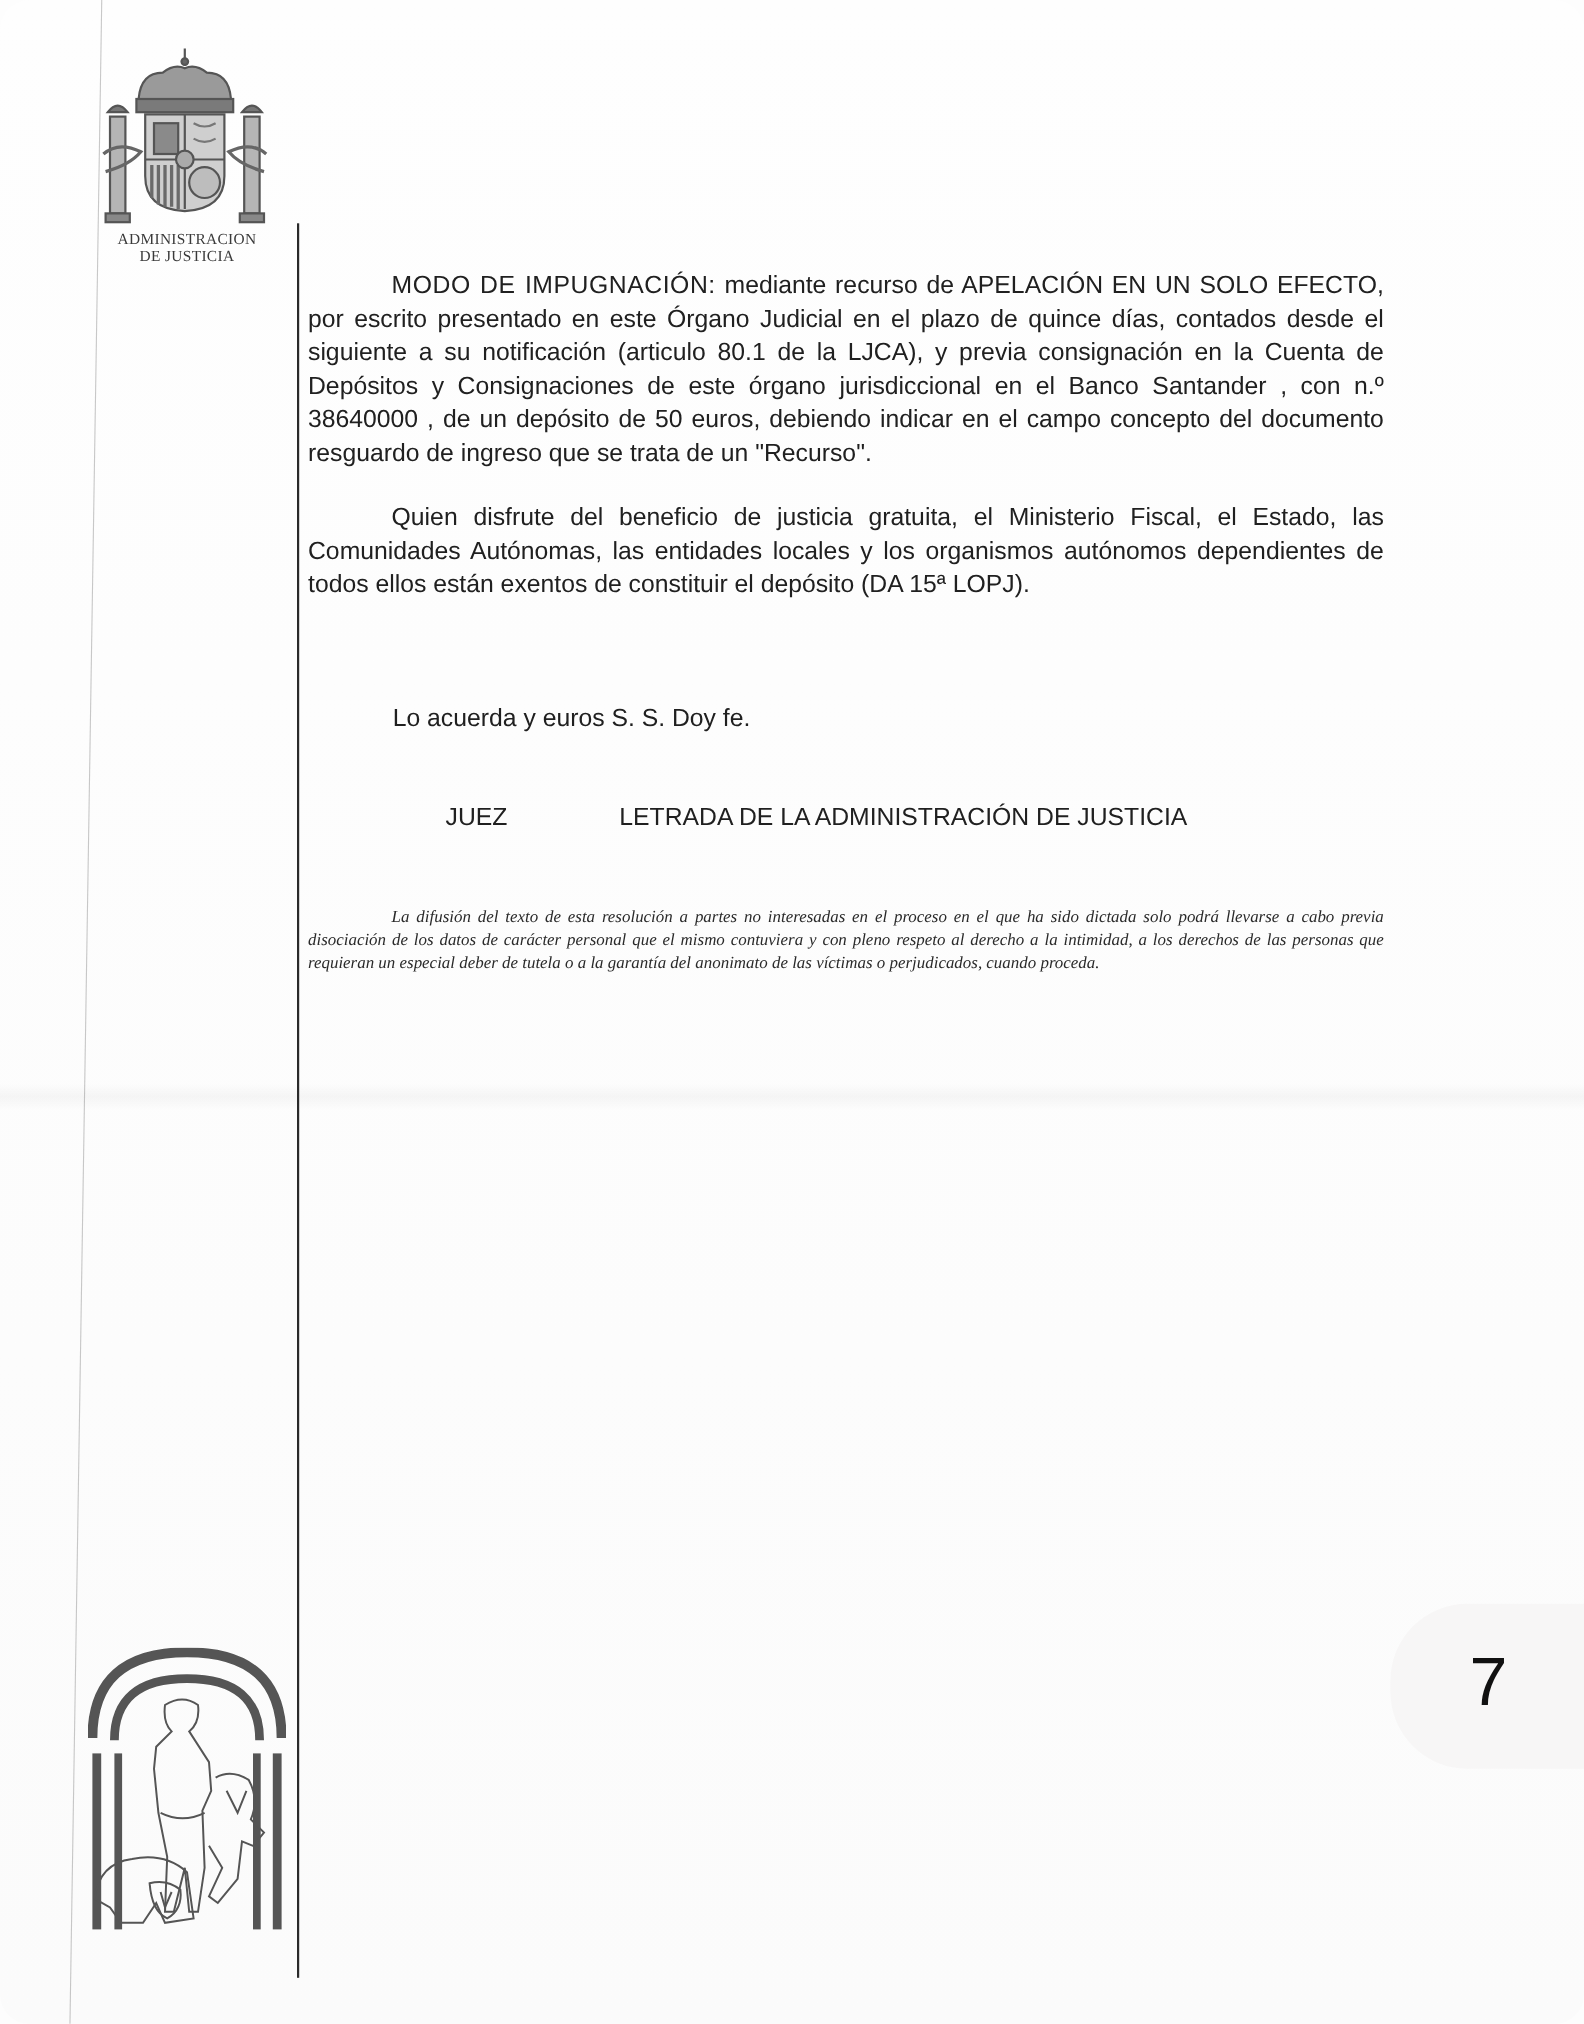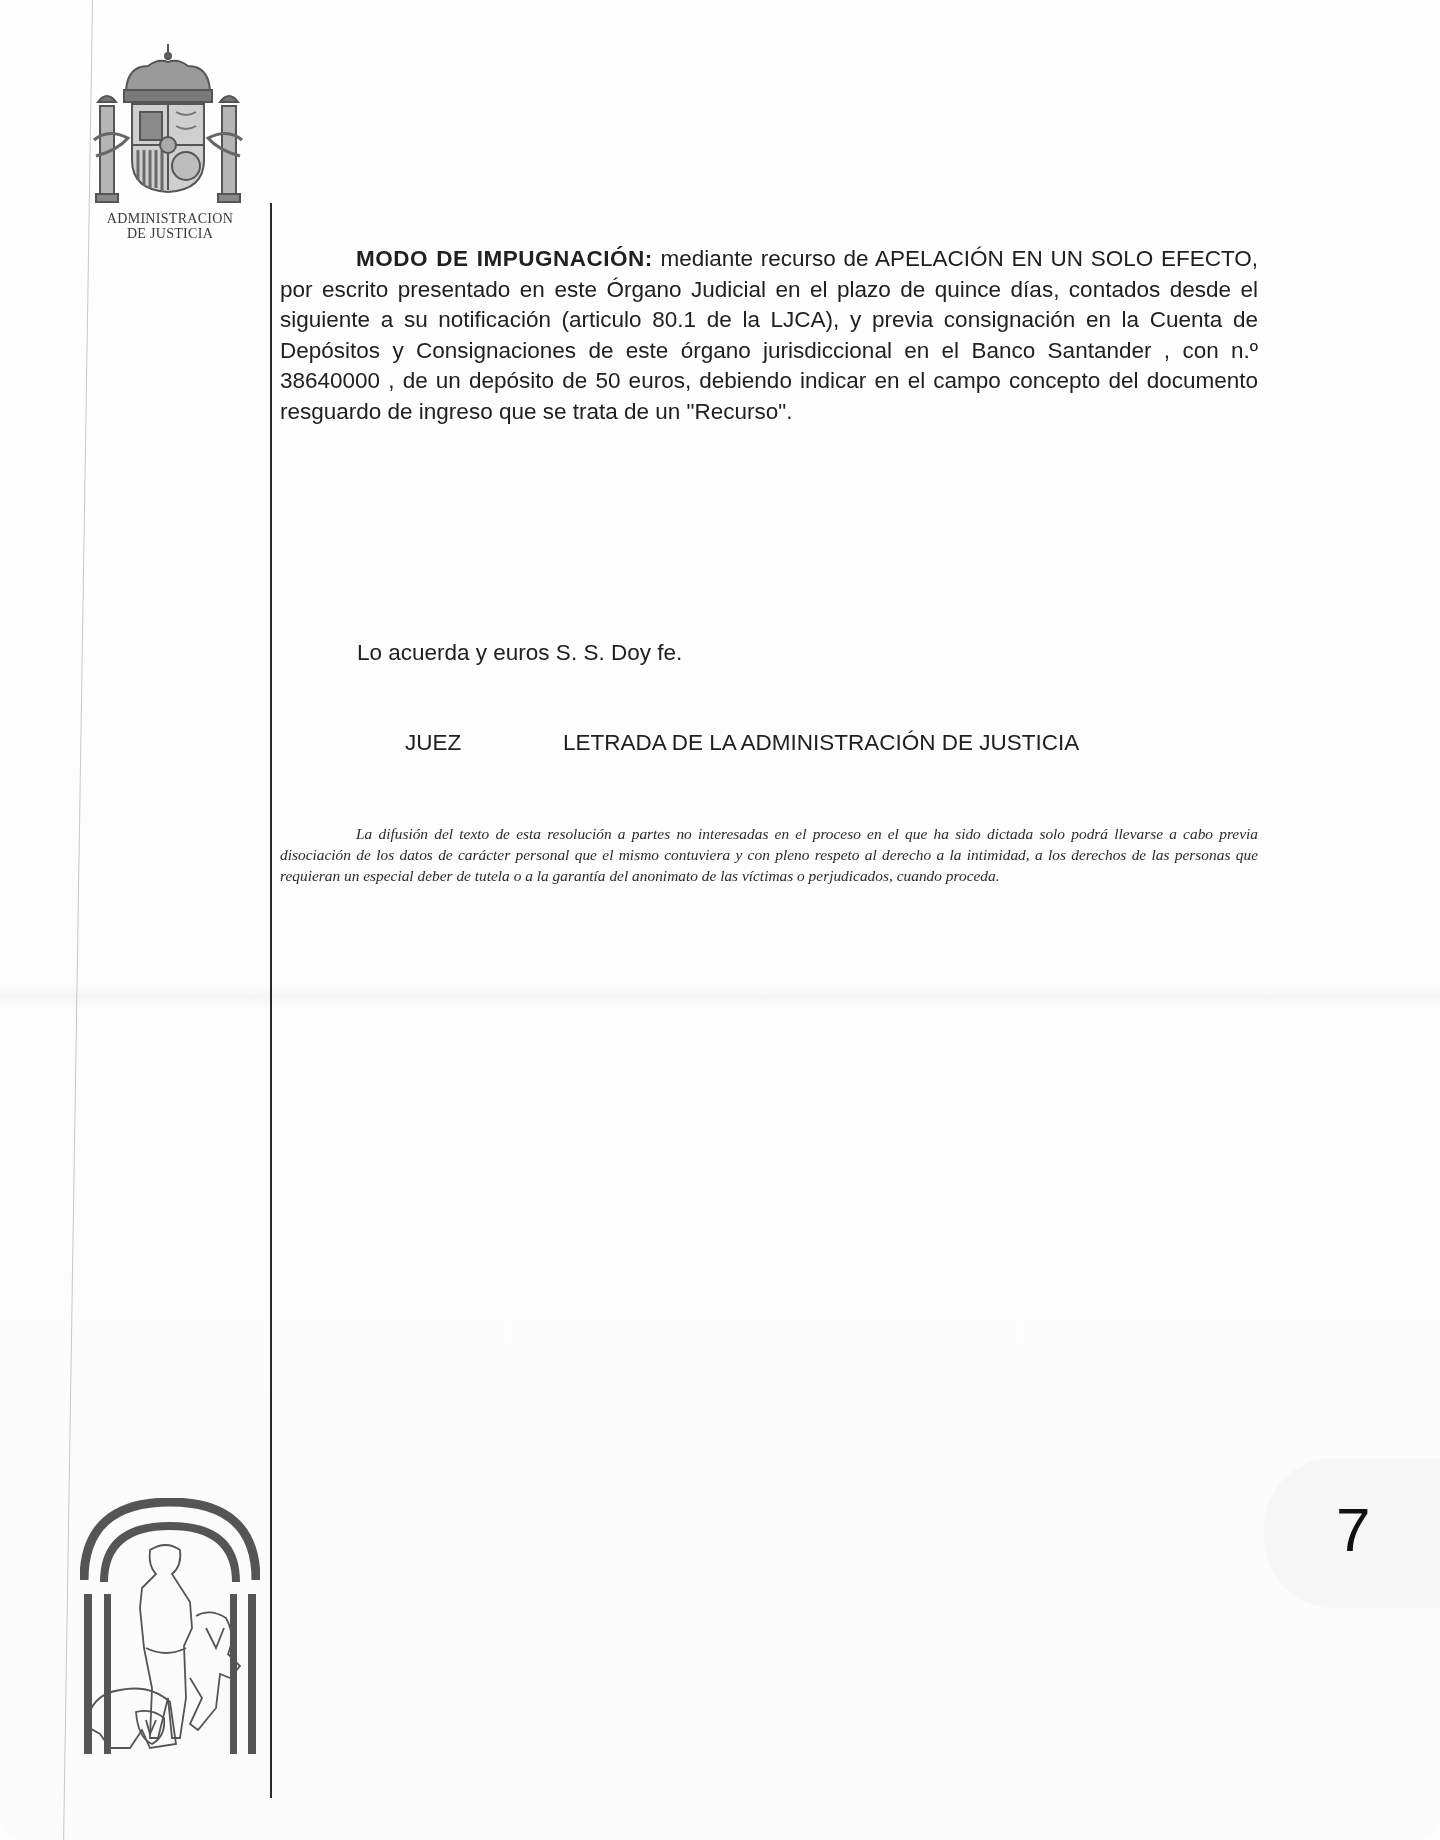--- a/index.html
+++ b/index.html
@@ -9,21 +9,21 @@
     font-family:"Liberation Sans", sans-serif;
     color:#1c1c1c;
   }
   .page { position:absolute; inset:0; background:linear-gradient(180deg,#fefefe 0%,#fbfbfb 100%);border-radius:27px; }
   .scan-line-left { position:absolute; left:92px; top:0; width:1px; height:1840px; background:#9a9a9a; opacity:.55; transform:rotate(0.9deg); transform-origin:top left; }
   .rule { position:absolute; left:270px; top:203px; width:2px; height:1595px; background:#2a2a2a; }
   .crest { position:absolute; left:88px; top:40px; width:160px; height:170px; }
   .admin-label { position:absolute; left:80px; top:211px; width:180px; text-align:center; font-family:"Liberation Serif", serif; font-size:14px; line-height:15px; color:#3a3a3a; letter-spacing:.3px; }
   .content { position:absolute; left:280px; top:244px; width:978px; }
   .para { font-size:22.5px; line-height:30.5px; text-align:justify; margin:0; text-indent:76px; color:#202020; }
-  .para b { font-weight:700; letter-spacing:.5px;margin-top:36px; }
+  .para b { font-weight:400; letter-spacing:.5px;margin-top:36px; }
   .p2 { margin-top:28px; }
   .sign { position:absolute; left:357px; top:640px; font-size:22.5px; color:#202020; }
   .roles { position:absolute; left:357px; top:730px; font-size:22.5px; color:#202020;margin-left:48px; }
   .roles .r2 { position:absolute; left:158px; white-space:nowrap; }
   .privacy { position:absolute; left:280px; top:823px; width:978px; font-family:"Liberation Serif", serif; font-style:italic; font-size:15.4px; line-height:21px; text-align:justify; color:#2a2a2a; }
   .privacy p { margin:0; text-indent:76px; }
   .fold { position:absolute; left:0; top:985px; width:1440px; height:24px; background:linear-gradient(180deg,rgba(0,0,0,0) 0%,rgba(0,0,0,.03) 50%,rgba(0,0,0,0) 100%); }
   .junta { position:absolute; left:80px; top:1498px; width:180px; height:265px; }
   .page-badge { position:absolute; left:1264px; top:1458px; width:200px; height:150px; background:#f7f6f6; border-radius:70px 0 0 70px; }
   .page-number { position:absolute; left:1336px; top:1494px; font-size:62px; font-weight:400; color:#111; }
@@ -62,20 +62,21 @@
       <path d="M154 100 Q140 88 120 98 Q130 110 152 116" stroke="#666" stroke-width="3"></path>
     </g>
   </svg>
   <div class="admin-label">
     <div>ADMINISTRACION</div>
     <div>DE JUSTICIA</div>
   </div>
 
   <div class="content">
     <p class="para"><b>MODO DE IMPUGNACIÓN:</b><span> mediante recurso de APELACIÓN EN UN SOLO EFECTO, por escrito presentado en este Órgano Judicial en el plazo de quince días, contados desde el siguiente a su notificación (articulo 80.1 de la LJCA), y previa consignación en la Cuenta de Depósitos y Consignaciones de este órgano jurisdiccional en el Banco Santander  , con n.º 38640000 , de un depósito de 50 euros, debiendo indicar en el campo concepto del documento resguardo de ingreso que se trata de un "Recurso".</span></p>
+    <p class="para p2">Quien disfrute del beneficio de justicia gratuita, el Ministerio Fiscal, el Estado, las Comunidades Autónomas, las entidades locales y los organismos autónomos dependientes de todos ellos están exentos de constituir el depósito (DA 15ª LOPJ).</p>
   </div>
 
   <div class="sign">Lo acuerda y euros S. S. Doy fe.</div>
 
   <div class="roles">
     <span>JUEZ</span>
     <span class="r2">LETRADA DE LA ADMINISTRACIÓN DE JUSTICIA</span>
   </div>
 
   <div class="privacy">

